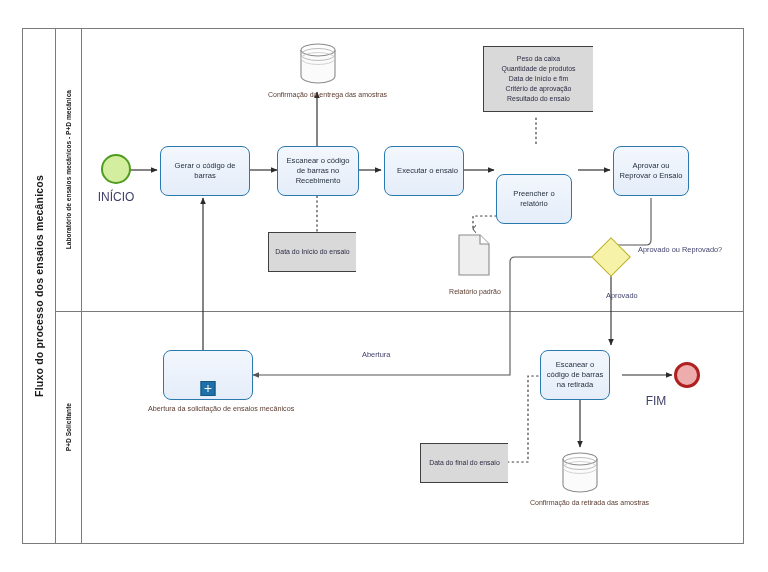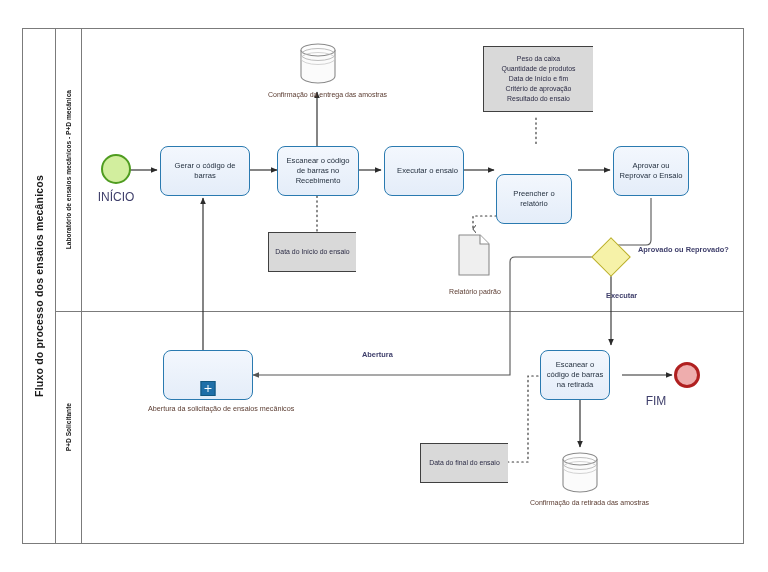--- a/index.html
+++ b/index.html
@@ -91,21 +91,21 @@
   }
 
   
   .doc-label{
     position:absolute;text-align:center;font-size:7px;color:#5a3b30;
     white-space:nowrap;
   }
 
   
   .flow-label{
-    position:absolute;font-size:7.4px;color:#3f3f6b;white-space:nowrap;font-weight:bold;
+    position:absolute;font-size:7.4px;color:#3f3f6b;white-space:nowrap;
   }
   .task-label-out{
     position:absolute;text-align:left;font-size:7.2px;color:#5a3b30;
     line-height:1.4;white-space:nowrap;
   }
 </style>
 </head>
 <body>
 
 <div id="canvas">
@@ -235,21 +235,21 @@
       <path d="M1,1 L22,1 L31,10 L31,41 L1,41 Z" fill="#efefef" stroke="#8a8a8a" stroke-width="1.1" stroke-linejoin="round"></path>
       <path d="M22,1 L22,10 L31,10" fill="#ffffff" stroke="#8a8a8a" stroke-width="1.1" stroke-linejoin="round"></path>
     </svg>
   </div>
   <div class="doc-label" style="left:424px;top:288px;width:102px;">
     <span>Relatório padrão</span>
   </div>
 
   <div class="node gateway" style="left:597px;top:243px;width:28px;height:28px;"></div>
   <div class="flow-label" style="left:638px;top:245px;">Aprovado ou Reprovado?</div>
-  <div class="flow-label" style="left:606px;top:291px;">Executar</div>
+  <div class="flow-label" style="left:606px;top:291px;">Aprovado</div>
 
   <div class="node task" style="left:163px;top:350px;width:90px;height:50px;position:absolute;">
     <div class="subproc-marker">
       <i></i>
     </div>
   </div>
   <div class="task-label-out" style="left:148px;top:404px;width:120px;">
     <span>Abertura da solicitação de ensaios mecânicos</span>
   </div>
 

